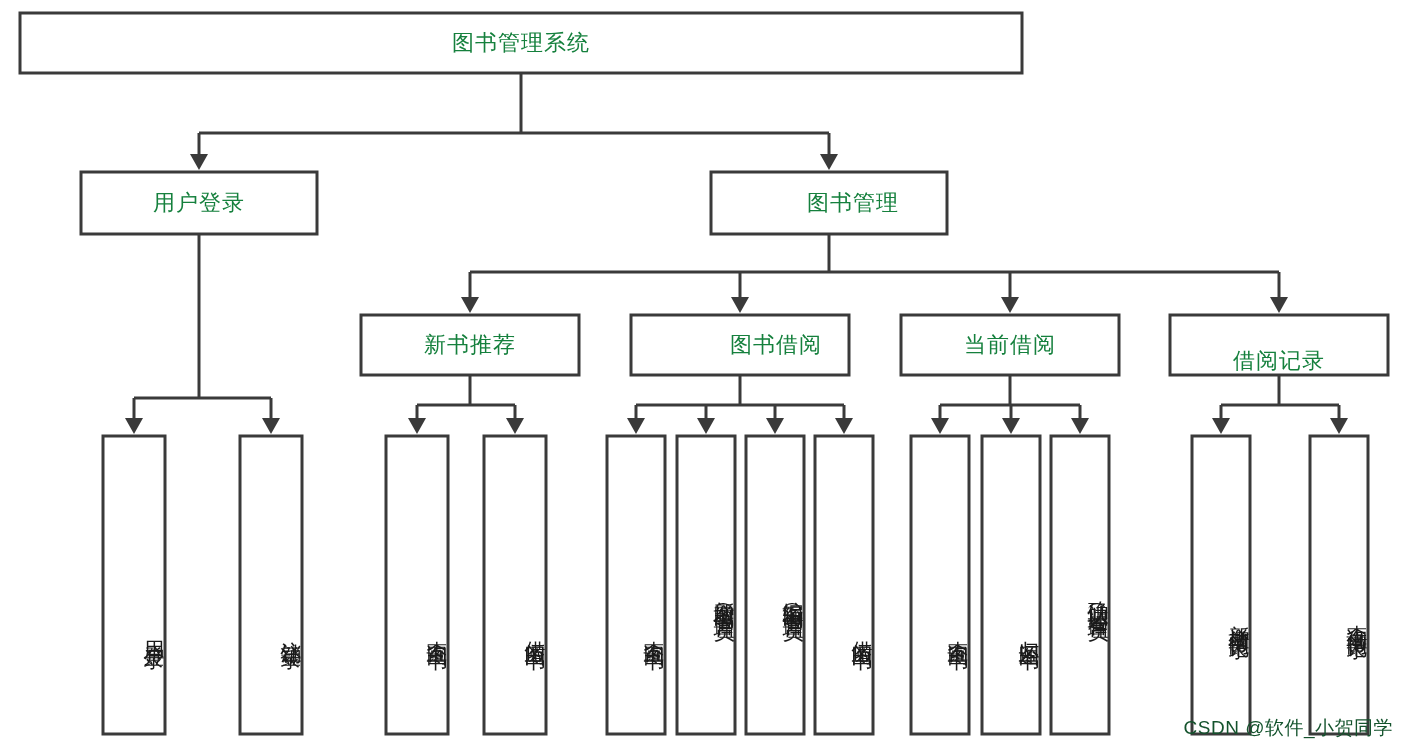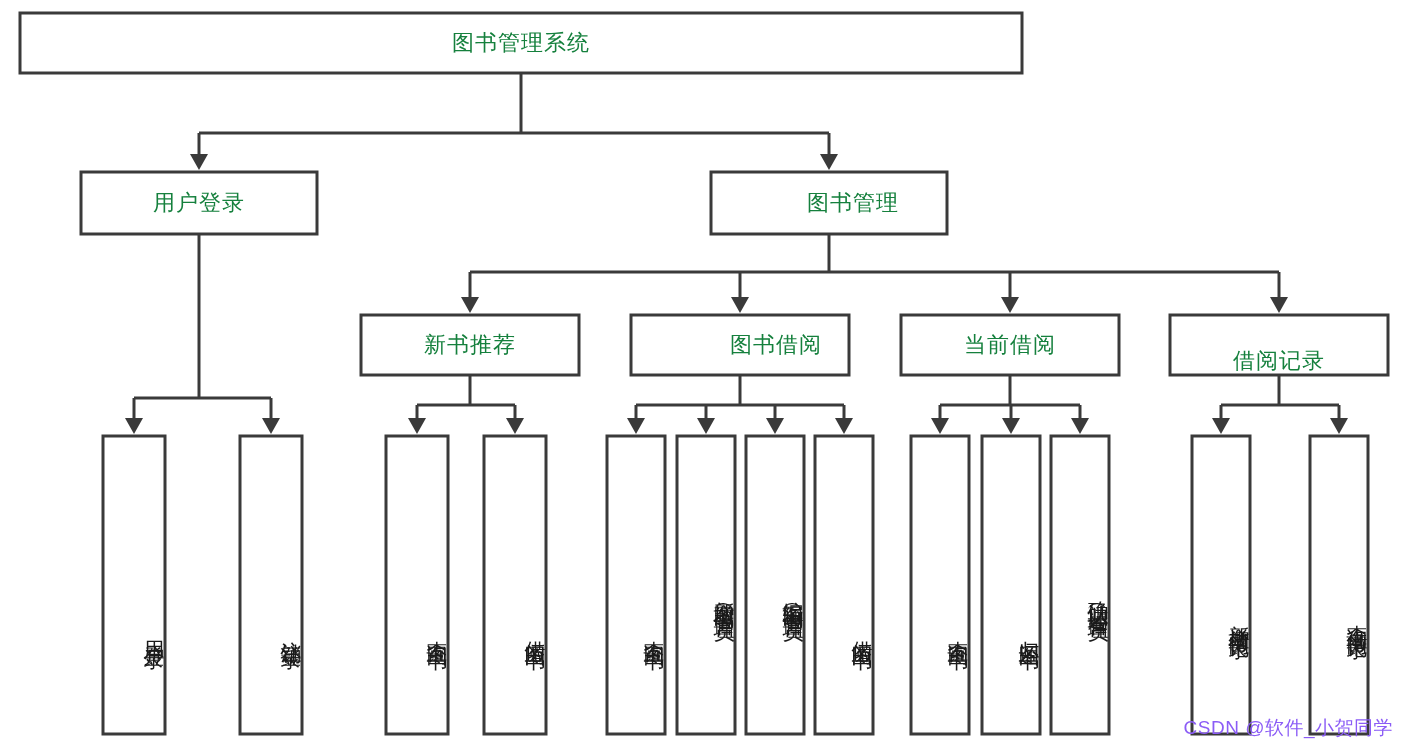--- a/index.html
+++ b/index.html
@@ -69,21 +69,21 @@
     box-sizing: border-box;
     pointer-events: none;
     letter-spacing: 1px;
   }
   #watermark {
     position: absolute;
     right: 12px;
     bottom: 6px;
     font-family: "Liberation Sans", "DejaVu Sans", sans-serif;
     font-size: 19px;
-    color: #8b5cf6;
+    color: #14532d;
     letter-spacing: 0.5px;
     white-space: nowrap;
     pointer-events: none;
   }
 </style>
 </head>
 <body>
 
 <div id="diagram-root">
   <svg class="diagram" id="diagram-svg" viewBox="0 0 1405 747" xmlns="http://www.w3.org/2000/svg">

